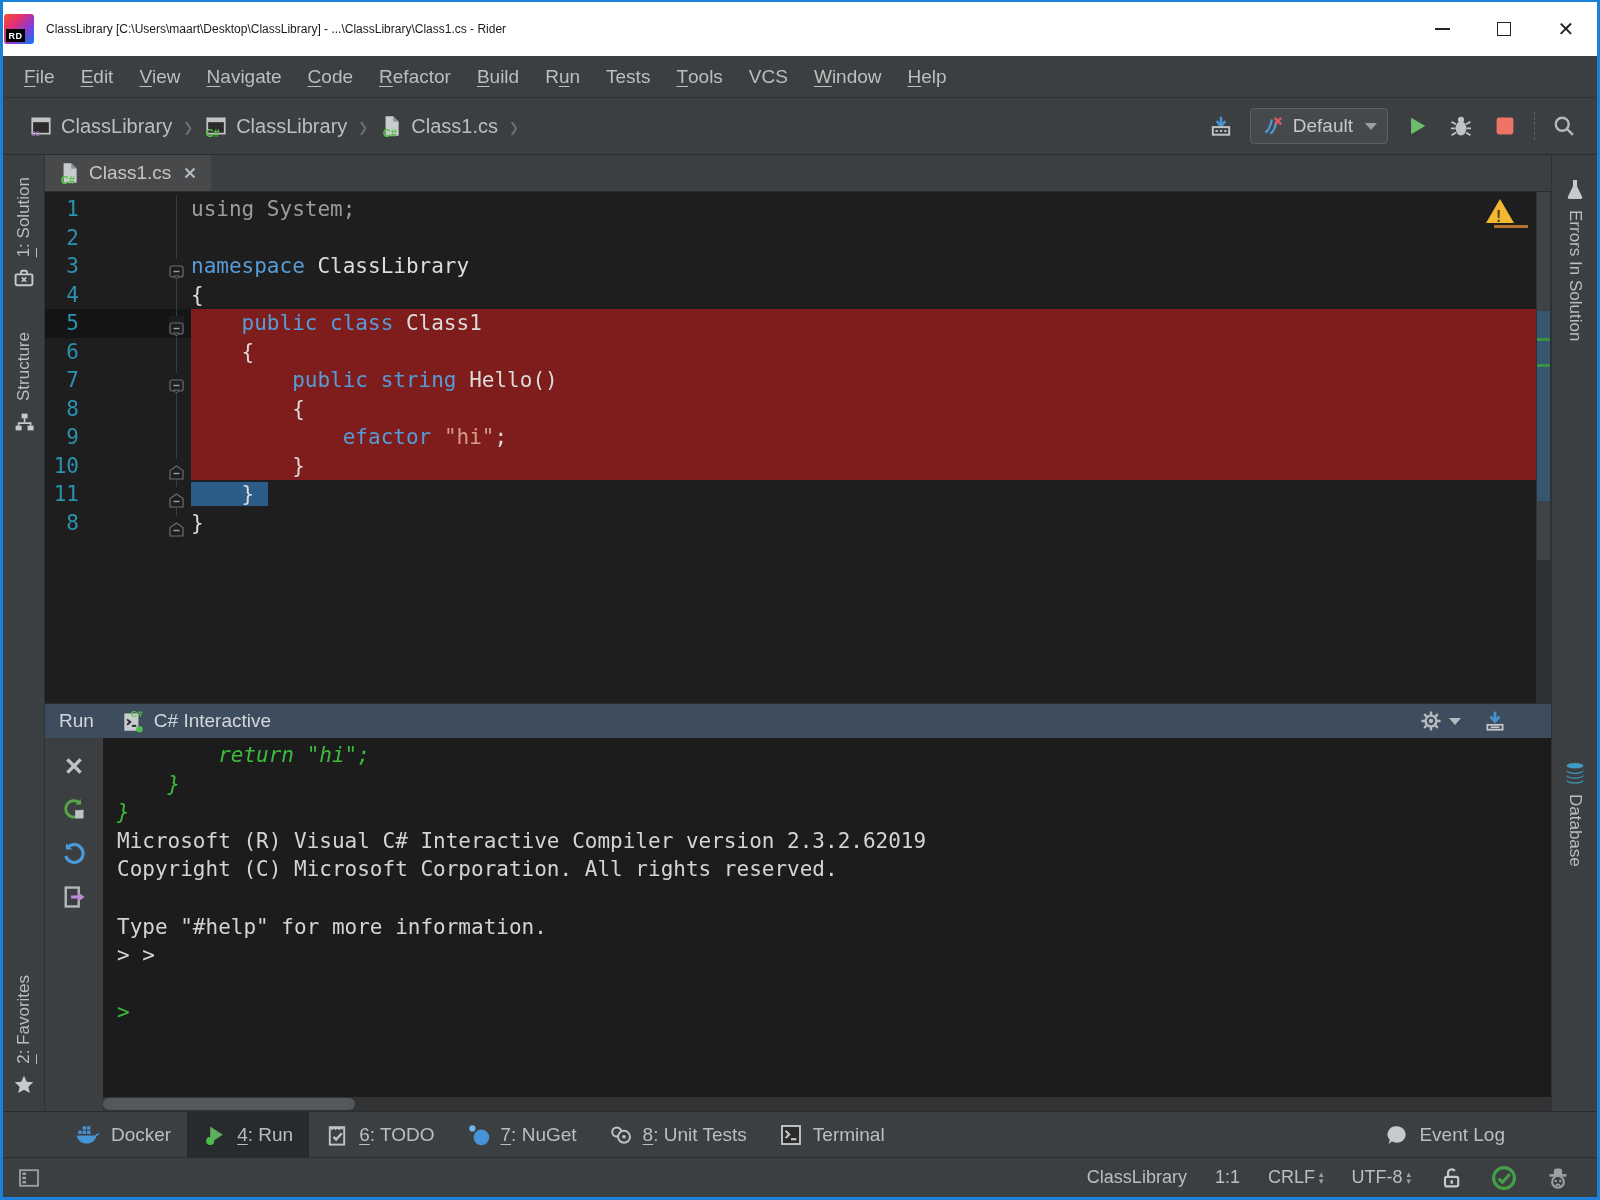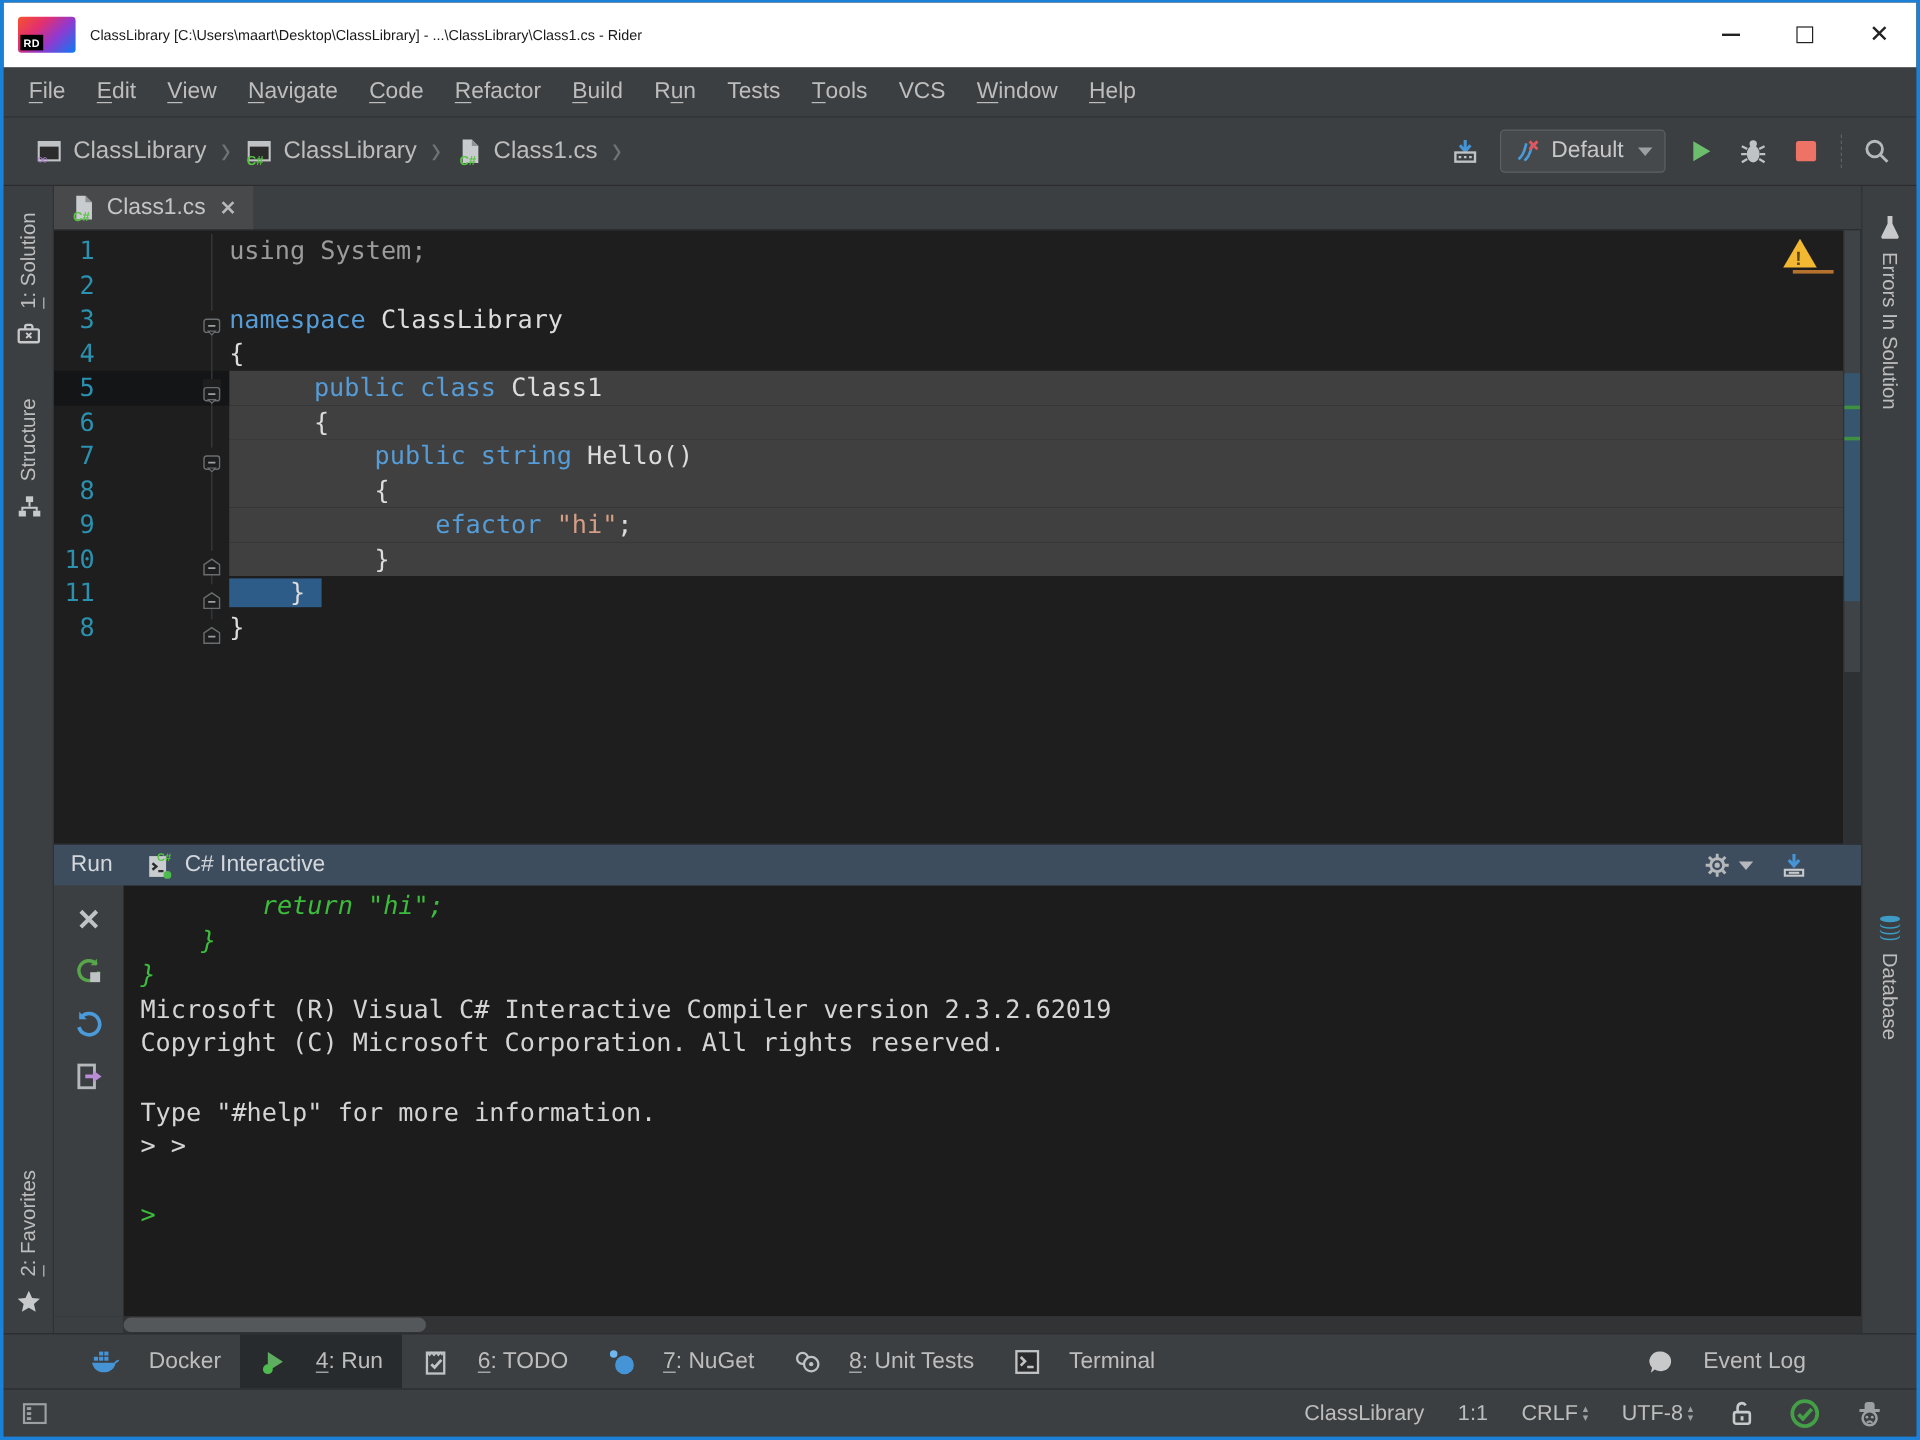--- a/index.html
+++ b/index.html
@@ -8,21 +8,21 @@
   u { text-decoration:underline; text-underline-offset:3px; }
 
   .window{
     width:1600px;height:1200px;position:relative;
     border:3px solid #1B80D8;border-top-width:2px;
     background:#3C3F41;display:flex;flex-direction:column;overflow:hidden;
   }
 
   
   .titlebar{height:54px;background:#FFFFFF;display:flex;align-items:center;flex:none;}
-  .rider-logo{width:48px;height:30px;margin-left:12px;border-radius:3px;position:relative;flex:none;
+  .rider-logo{width:30px;height:30px;margin-left:1px;border-radius:3px;position:relative;flex:none;
     background:linear-gradient(135deg,#F6522E 0%,#E3306F 32%,#9039D0 62%,#0B7BF5 100%);}
   .rider-logo .rd{position:absolute;left:2px;bottom:2px;width:19px;height:13px;background:#000;
     color:#fff;font-size:9px;font-weight:bold;display:flex;align-items:center;justify-content:center;letter-spacing:0.5px;}
   .title-text{margin-left:12px;font-size:12px;color:#1A1A1A;white-space:nowrap;}
   .win-controls{margin-left:auto;display:flex;height:100%;}
   .wc{width:62px;height:100%;display:flex;align-items:center;justify-content:center;color:#222;}
   .wc-min-glyph{width:15px;height:2px;background:#222;}
   .wc-max-glyph{width:14px;height:14px;border:1.6px solid #222;}
   .wc-close-glyph{font-size:20px;line-height:20px;color:#222;}
 
@@ -63,21 +63,21 @@
   .editor{flex:1;background:#1E1E1E;position:relative;overflow:hidden;
     font-family:"DejaVu Sans Mono", monospace;font-size:21px;line-height:28.5px;padding-top:3px;}
   .eline{display:flex;height:28.5px;white-space:pre;}
   .gutter{width:146px;flex:none;position:relative;}
   .gutter::after{content:'';position:absolute;left:131px;top:0;bottom:0;width:1px;background:#3A3D3F;}
   .lnum{display:block;width:34px;text-align:right;color:#2B91AF;}
   .fold{position:absolute;left:124px;top:7px;width:15px;height:15px;z-index:2;background:#1E1E1E;}
   .eline.caret-row .gutter{background:#131517;}
   .code{flex:1;color:#DCDCDC;}
   .code-inner{white-space:pre;}
-  .eline.sel-full .code{background:#404040;padding-left:20px;}
+  .eline.sel-full .code{background:#7f1d1d;}
   .eline.sel-part .code-inner{background:#2D5C88;padding-right:14px;}
   .tk-kw{color:#569CD6;} .tk-str{color:#D69D85;} .tk-dim{color:#9B9B9B;} .tk-txt{color:#DCDCDC;}
 
   .warn-widget{position:absolute;top:7px;right:22px;width:28px;height:24px;z-index:5;}
   .warn-tri{width:0;height:0;border-left:14px solid transparent;border-right:14px solid transparent;border-bottom:24px solid #F2B832;position:relative;}
   .warn-tri::after{content:'!';position:absolute;left:-4px;top:4px;color:#5B4406;font-weight:bold;font-size:16px;font-family:"Liberation Sans",sans-serif;}
   .warn-dash{position:absolute;top:26px;right:-14px;width:34px;height:3px;background:#B4722E;}
 
   .error-stripe{width:15px;background:#2E3133;position:relative;flex:none;}
   .es-thumb{position:absolute;left:1px;right:1px;top:0;height:368px;background:#3E4347;}
@@ -101,21 +101,21 @@
   .cl-prompt{color:#3CBC3C;}
   .rp-hscroll{height:14px;flex:none;display:flex;background:#2B2B2B;}
   .rp-hscroll .spacer{width:58px;background:#3C3F41;flex:none;}
   .rp-hscroll .track{flex:1;background:#313335;position:relative;}
   .rp-hscroll .thumb{position:absolute;left:0;top:1px;bottom:1px;width:252px;background:#55585A;border-radius:6px;}
 
   
   .bottom-stripe{height:46px;flex:none;display:flex;align-items:stretch;border-top:1px solid #2A2C2E;background:#3C3F41;}
   .bs-left{display:flex;margin-left:56px;}
   .bs-right{margin-left:auto;display:flex;margin-right:76px;}
-  .bs-item{display:flex;align-items:center;gap:23px;padding:0 16px;color:#BDBDBD;font-size:19px;cursor:default;}
+  .bs-item{display:flex;align-items:center;gap:10px;padding:0 16px;color:#BDBDBD;font-size:19px;cursor:default;}
   .bs-item.active{background:#282B2D;}
 
   
   .statusbar{height:40px;flex:none;display:flex;align-items:center;background:#3C3F41;border-top:1px solid #2A2C2E;color:#BDBDBD;font-size:18px;}
   .sb-left{margin-left:14px;display:flex;align-items:center;}
   .sb-right{margin-left:auto;display:flex;align-items:center;gap:28px;margin-right:26px;}
   .sb-widget{display:flex;align-items:center;gap:4px;}
   .updown{display:flex;flex-direction:column;font-size:9px;line-height:7px;color:#9DA0A2;}
 </style>
 </head>

